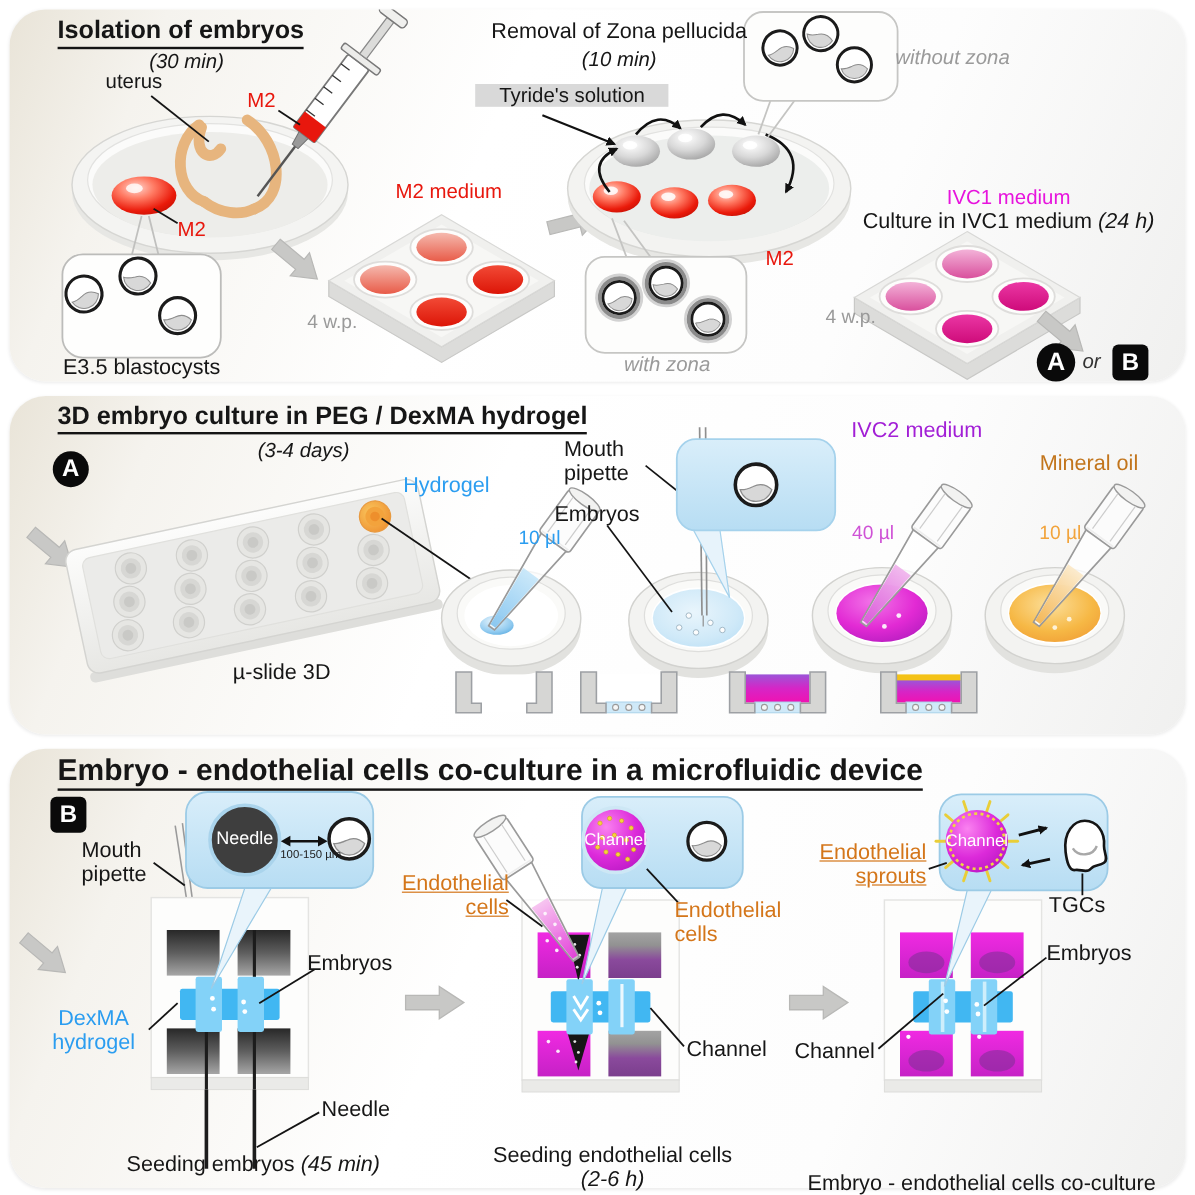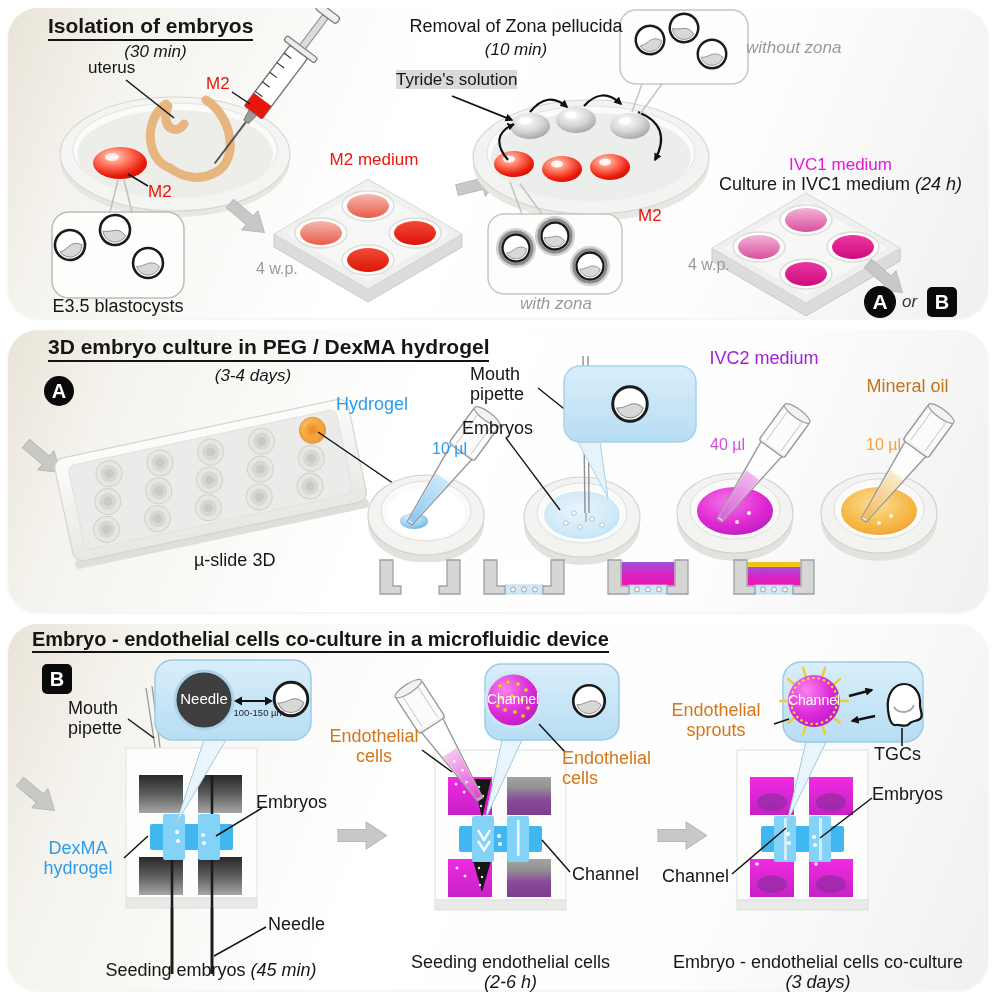--- a/index.html
+++ b/index.html
@@ -2,28 +2,28 @@
 <html><head>
 <meta charset="utf-8">
 <style>
   html,body{margin:0;padding:0;background:#ffffff;}
   body{width:996px;height:996px;position:relative;font-family:"Liberation Sans",sans-serif;color:#161616;}
   .panel{position:absolute;border-radius:30px;background:linear-gradient(112deg,#e9e4d8 0%,#f5f3ee 12%,#ffffff 40%,#fdfdfd 72%,#f0f0ef 100%);box-shadow:0 1px 3px rgba(0,0,0,.08);}
   .art{position:absolute;left:0;top:0;}
   .lbl{position:absolute;font-size:18px;color:#161616;line-height:1.12;white-space:nowrap;}
   .w{white-space:normal;}
   .c{text-align:center;}
-  .r{text-align:center;}
+  .r{text-align:right;text-decoration:underline;}
   .i{font-style:italic;}
   .t1{font-size:21px;font-weight:bold;border-bottom:2.5px solid #141414;padding-bottom:1px;}
   .red{color:#e8170d;} .mag{color:#e714dd;} .pur{color:#a21fd6;} .mag2{color:#cf52d6;}
   .blue{color:#2b9df0;} .org{color:#c2751c;} .org2{color:#f2a43c;} .orgE{color:#d4761a;}
   .gray{color:#9a9a9a;} .white{color:#ffffff;}
   .small{font-size:16px;} .mid{font-size:17px;} .tiny{font-size:9.5px;}
-  .hl{background:#d9d9d9;padding:0 0;}
+  .hl{background:#d9d9d9;padding:0 20px;}
   .badgeA{position:absolute;width:32px;height:32px;border-radius:50%;background:#0a0a0a;color:#fff;font-weight:bold;font-size:21px;text-align:center;line-height:32px;}
   .badgeB{position:absolute;width:30px;height:30px;border-radius:5px;background:#0a0a0a;color:#fff;font-weight:bold;font-size:20px;text-align:center;line-height:30px;}
 </style>
 </head>
 <body>
 
 <section class="panel" style="left:8px;top:8px;width:980px;height:310px;">
   <svg class="art" width="980" height="310" viewBox="0 0 980 310">
     <defs>
       <radialGradient id="gRedDrop" cx="0.38" cy="0.3" r="0.8">
@@ -729,21 +729,21 @@
       <line x1="894" y1="104" x2="894" y2="122" stroke="#111" stroke-width="1.5"></line>
     </g>
 
     <g stroke="#141414" stroke-width="1.5">
       <line x1="766" y1="100" x2="781" y2="95"></line>
       <line x1="864" y1="174" x2="812" y2="214"></line>
       <line x1="724" y1="250" x2="778" y2="204"></line>
     </g>
   </svg>
 
-  <div class="lbl t1" style="left:24px;top:4px;font-size:20px;">Embryo - endothelial cells co-culture in a microfluidic device</div>
+  <div class="lbl t1" style="left:40px;top:4px;font-size:25px;">Embryo - endothelial cells co-culture in a microfluidic device</div>
   <div class="badgeB" style="left:34px;top:40px;">B</div>
   <div class="lbl w" style="left:60px;top:74px;width:84px;">Mouth pipette</div>
   <div class="lbl white c" style="left:166px;top:67px;width:60px;font-size:15px;">Needle</div>
   <div class="lbl c tiny" style="left:222px;top:84px;width:58px;color:#222;">100-150 µm</div>
   <div class="lbl" style="left:248px;top:168px;">Embryos</div>
   <div class="lbl blue c w" style="left:18px;top:214px;width:104px;">DexMA hydrogel</div>
   <div class="lbl" style="left:260px;top:290px;">Needle</div>
   <div class="lbl c w" style="left:78px;top:336px;width:250px;">
     <span>Seeding embryos</span> <span class="i">(45 min)</span>
   </div>
@@ -754,16 +754,16 @@
   <div class="lbl c w" style="left:380px;top:328px;width:245px;">
     <span style="display:block;">Seeding endothelial cells</span>
       <span class="i" style="display:block;">(2-6 h)</span>
   </div>
   <div class="lbl orgE r w" style="left:652px;top:76px;width:112px;">Endothelial sprouts</div>
   <div class="lbl white c" style="left:776px;top:69px;width:60px;font-size:14px;">Channel</div>
   <div class="lbl" style="left:866px;top:120px;">TGCs</div>
   <div class="lbl" style="left:864px;top:160px;">Embryos</div>
   <div class="lbl" style="left:654px;top:242px;">Channel</div>
   <div class="lbl c w" style="left:650px;top:328px;width:320px;">
-    <span style="display:block;">Embryo - endothelial cells co-culture</span>
+    <span style="display:block;margin-top:24px;">Embryo - endothelial cells co-culture</span>
       <span class="i" style="display:block;">(3 days)</span>
   </div>
 </section>
 
 </body></html>

